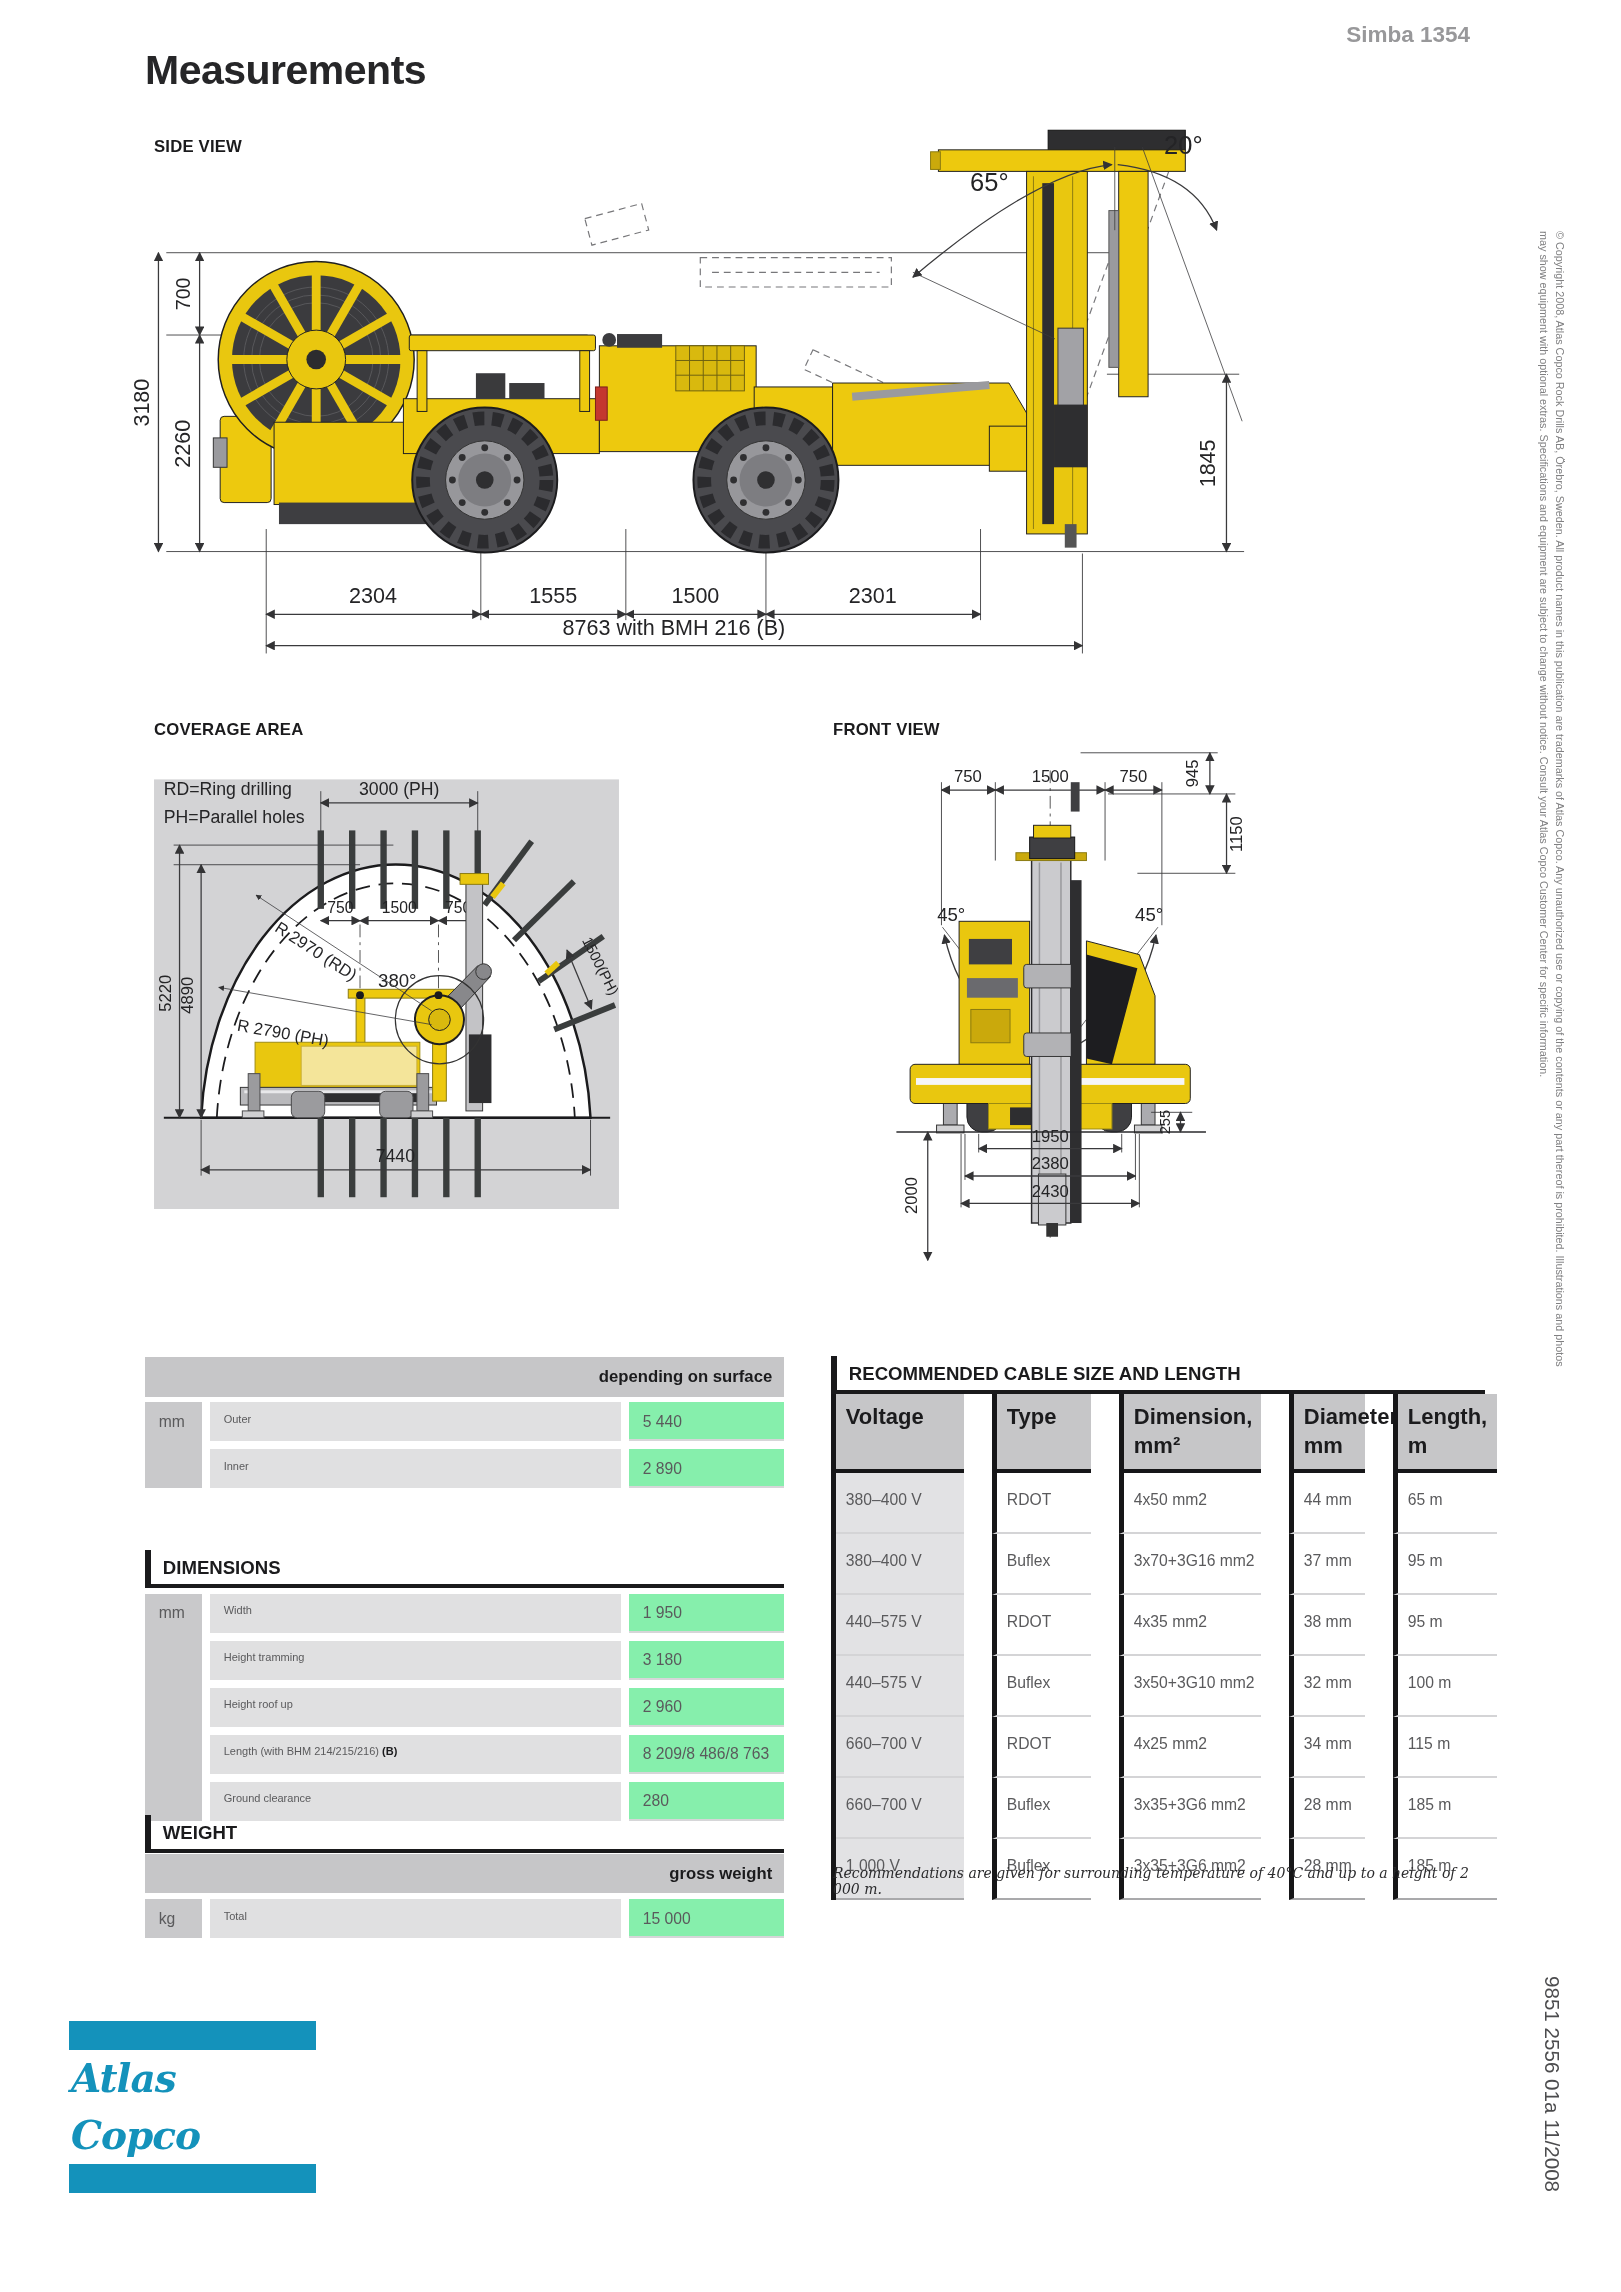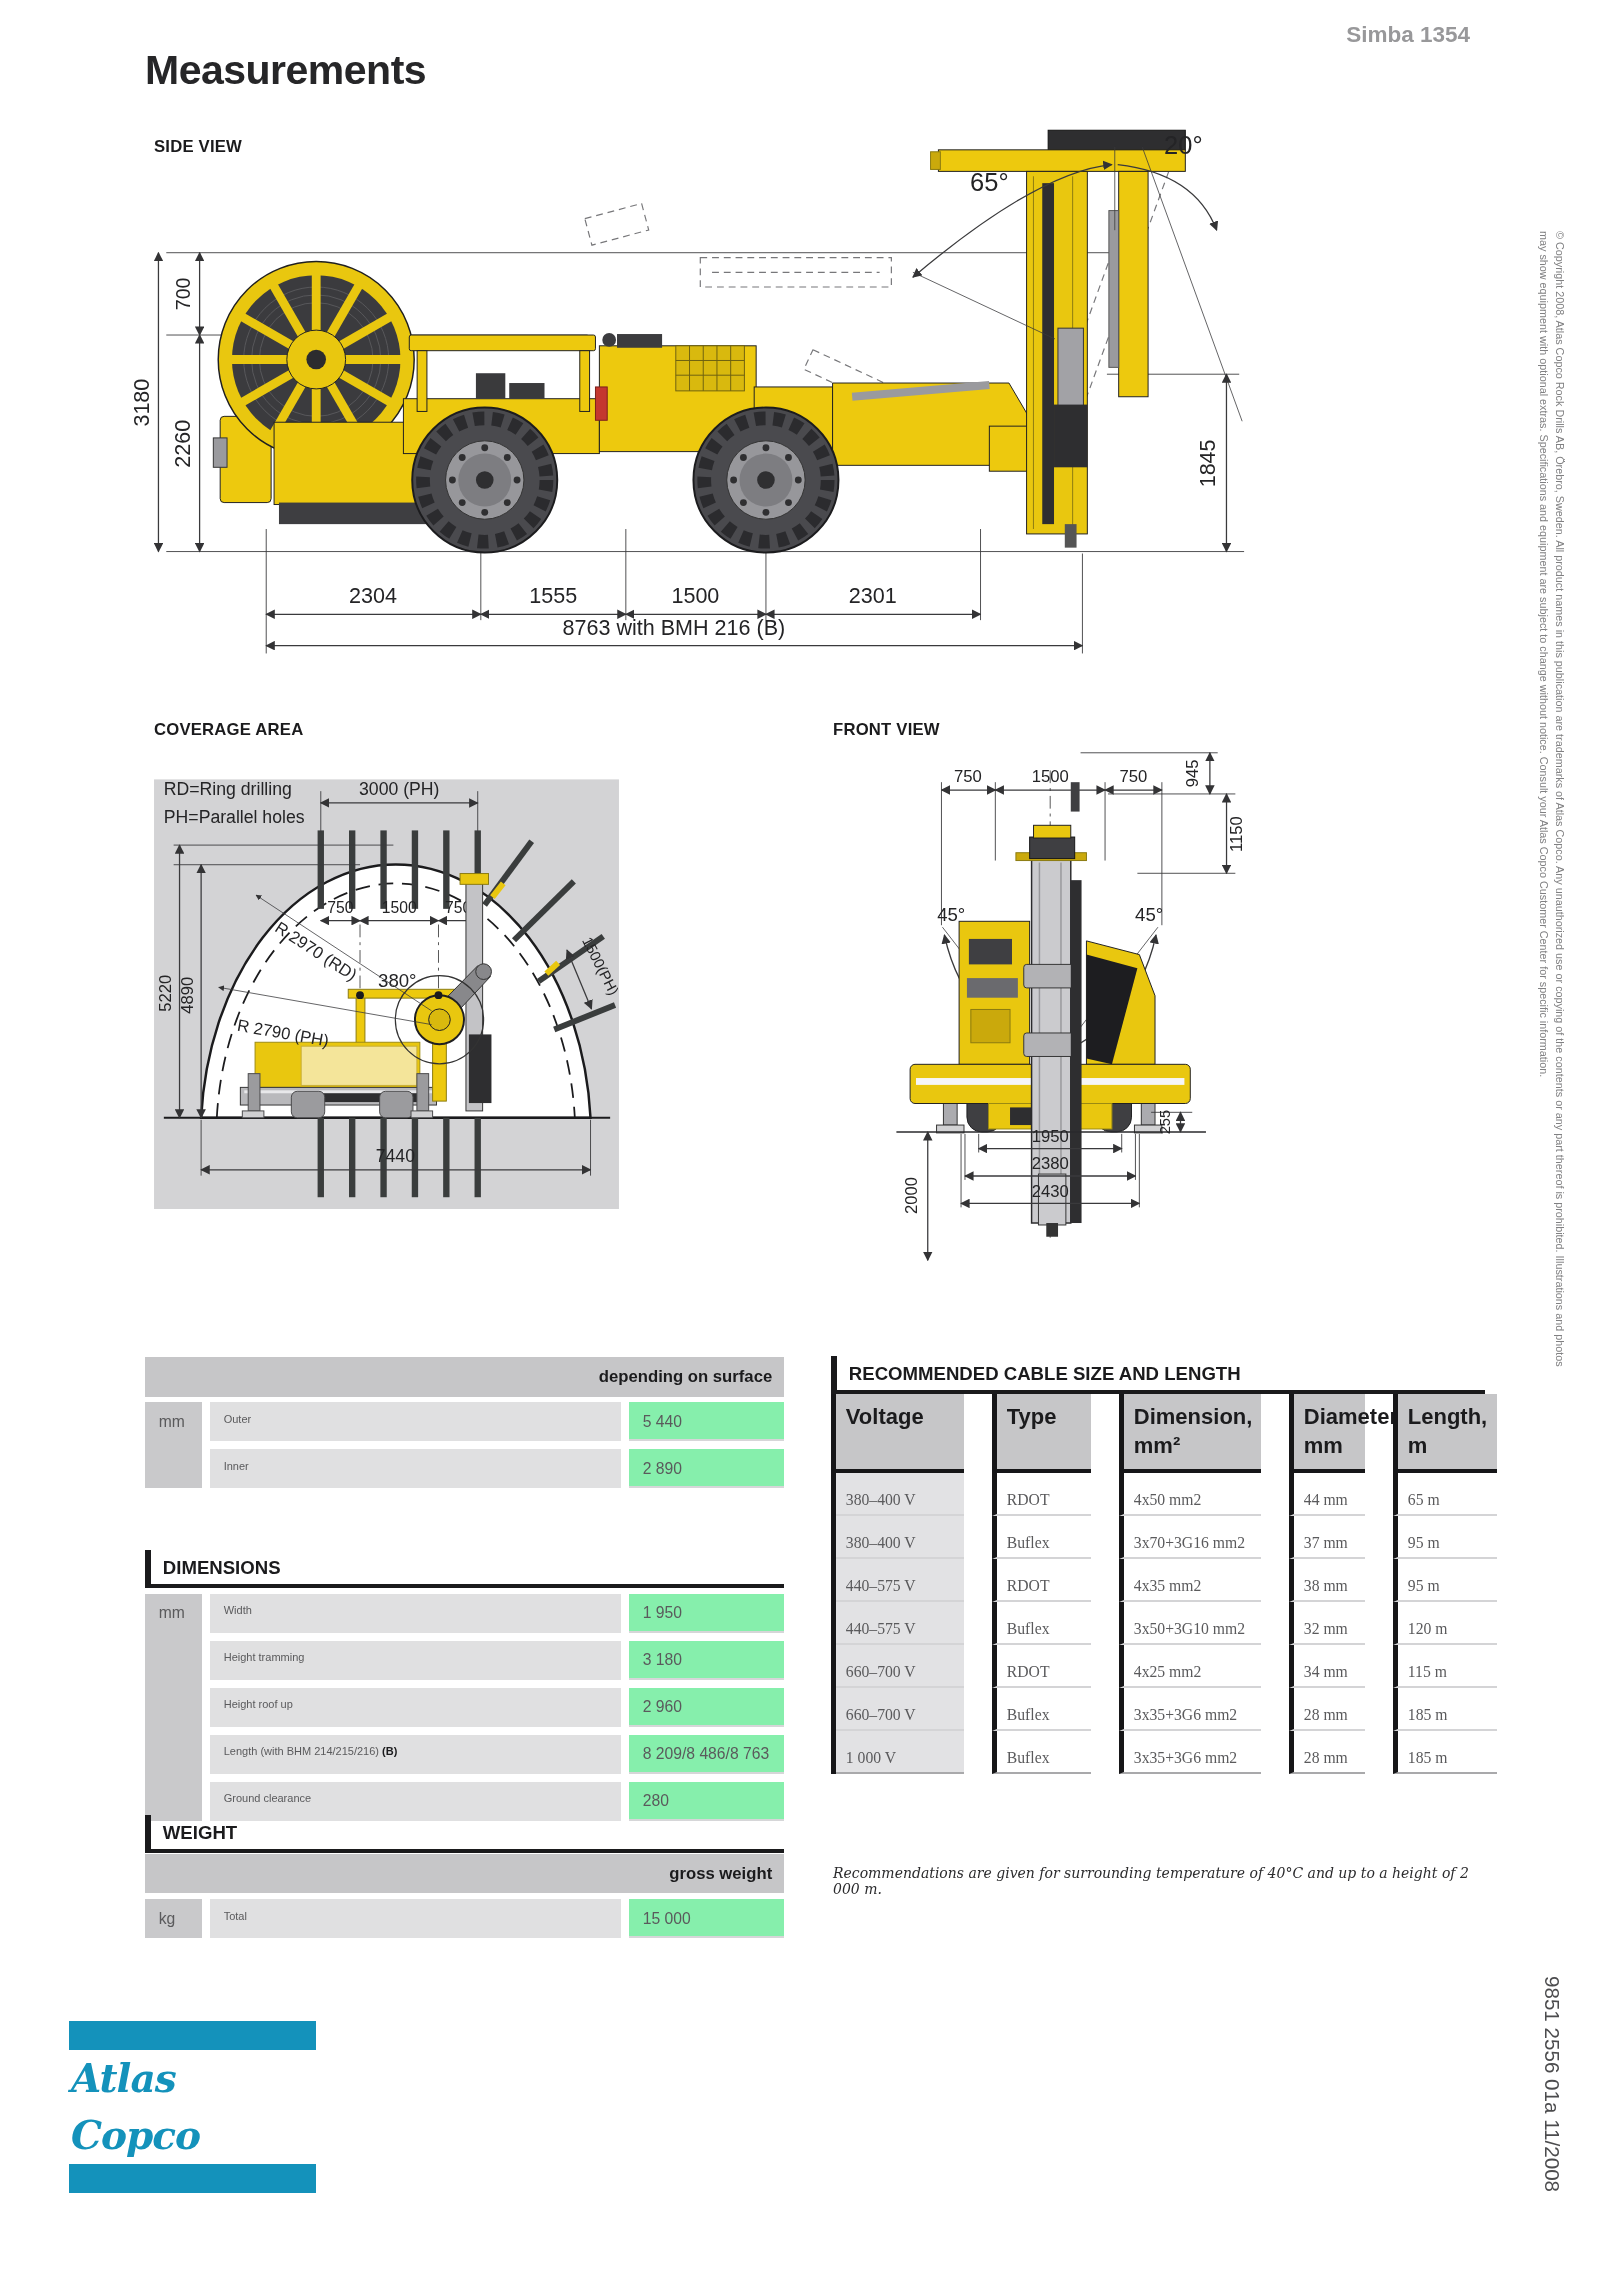--- a/index.html
+++ b/index.html
@@ -33,22 +33,22 @@
   .lbl b{color:#1b1b1d;}
   .val{background:#86efac;border-bottom:2px solid #d6d6d8;color:#5a5a5c;font-size:15.7px;
        padding:10.8px 0 0 13.7px;height:39px;box-sizing:border-box;}
 
   
   .cblock{position:absolute;left:831px;top:1356px;width:654px;}
   .ctable{display:grid;grid-template-columns:128px 127px 170px 104px 1fr;
           border-left:5.9px solid #161618;border-right:5.9px solid #161618;}
   .ch{background:#c6c6c8;font-weight:bold;font-size:22px;color:#1b1b1d;padding:7.8px 9.8px;
       border-bottom:4.9px solid #161618;min-height:71px;box-sizing:border-box;line-height:1.35;}
-  .cc{background:#ffffff;font-size:15.7px;color:#5a5a5c;padding:0 9.8px;height:43px;line-height:53px;
-      border-bottom:2.9px solid #d4d4d6;box-sizing:border-box;white-space:nowrap;overflow:hidden;font-family:Liberation Serif, serif;}
+  .cc{background:#ffffff;font-size:15.7px;color:#5a5a5c;padding:0 9.8px;height:61px;line-height:53px;
+      border-bottom:2.9px solid #d4d4d6;box-sizing:border-box;white-space:nowrap;overflow:hidden;}
   .cv{background:#e2e2e4;}
   .bl{border-left:5.9px solid #161618;margin-left:28px;}
   .last{border-bottom:2.9px solid #a9a9ab;}
   .footnote{left:833px;top:1865px;font-family:"DejaVu Serif","Liberation Serif",serif;
             font-style:italic;font-size:14px;color:#2b2b2d;width:654px;}
 
   
   .logo{left:69px;top:2021px;width:247px;}
   .logo-bar{height:29px;background:#1492bb;}
   .logo-text{font-family:"DejaVu Serif","Liberation Serif",serif;font-style:italic;font-weight:bold;
@@ -476,21 +476,21 @@
       <div class="cc cv">440–575 V</div>
       <div class="cc bl">RDOT</div>
       <div class="cc bl">4x35 mm2</div>
       <div class="cc bl">38 mm</div>
       <div class="cc bl">95 m</div>
 
       <div class="cc cv">440–575 V</div>
       <div class="cc bl">Buflex</div>
       <div class="cc bl">3x50+3G10 mm2</div>
       <div class="cc bl">32 mm</div>
-      <div class="cc bl">120 m</div>
+      <div class="cc bl">100 m</div>
 
       <div class="cc cv">660–700 V</div>
       <div class="cc bl">RDOT</div>
       <div class="cc bl">4x25 mm2</div>
       <div class="cc bl">34 mm</div>
       <div class="cc bl">115 m</div>
 
       <div class="cc cv">660–700 V</div>
       <div class="cc bl">Buflex</div>
       <div class="cc bl">3x35+3G6 mm2</div>

